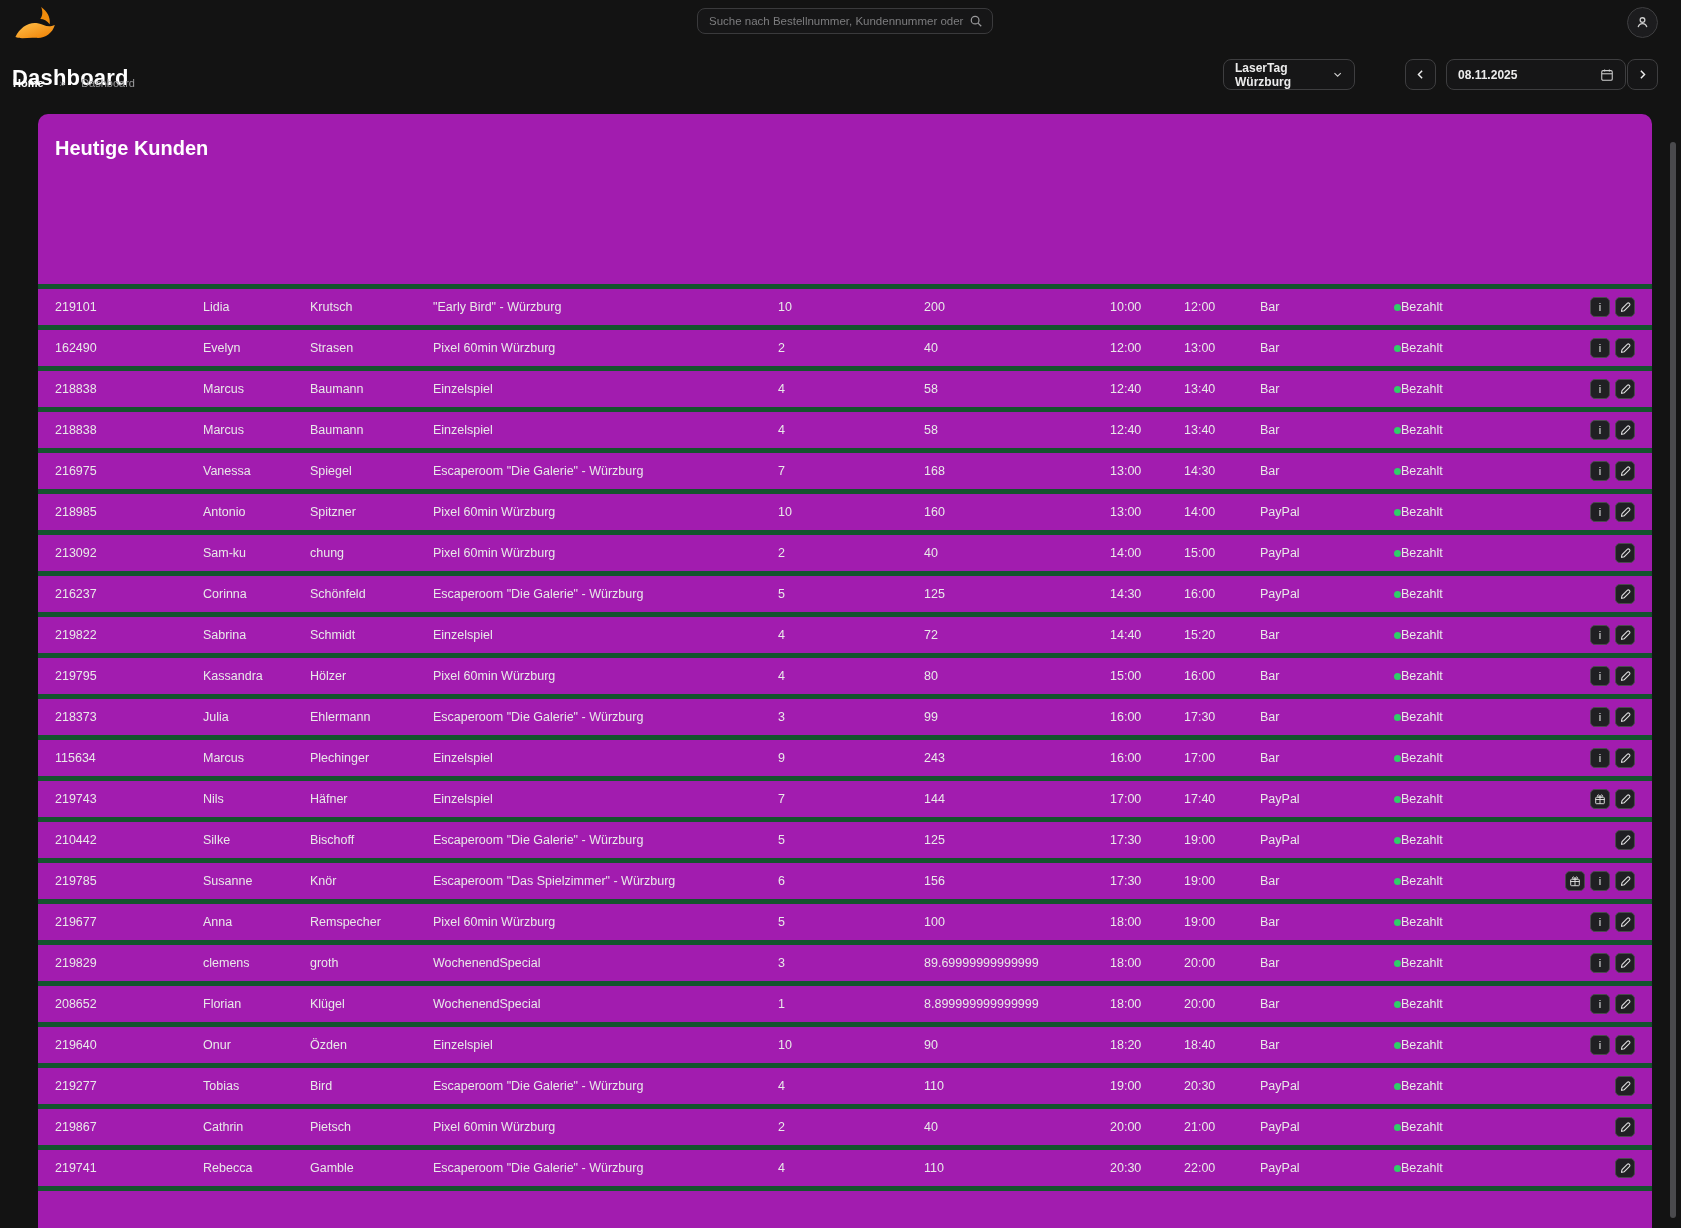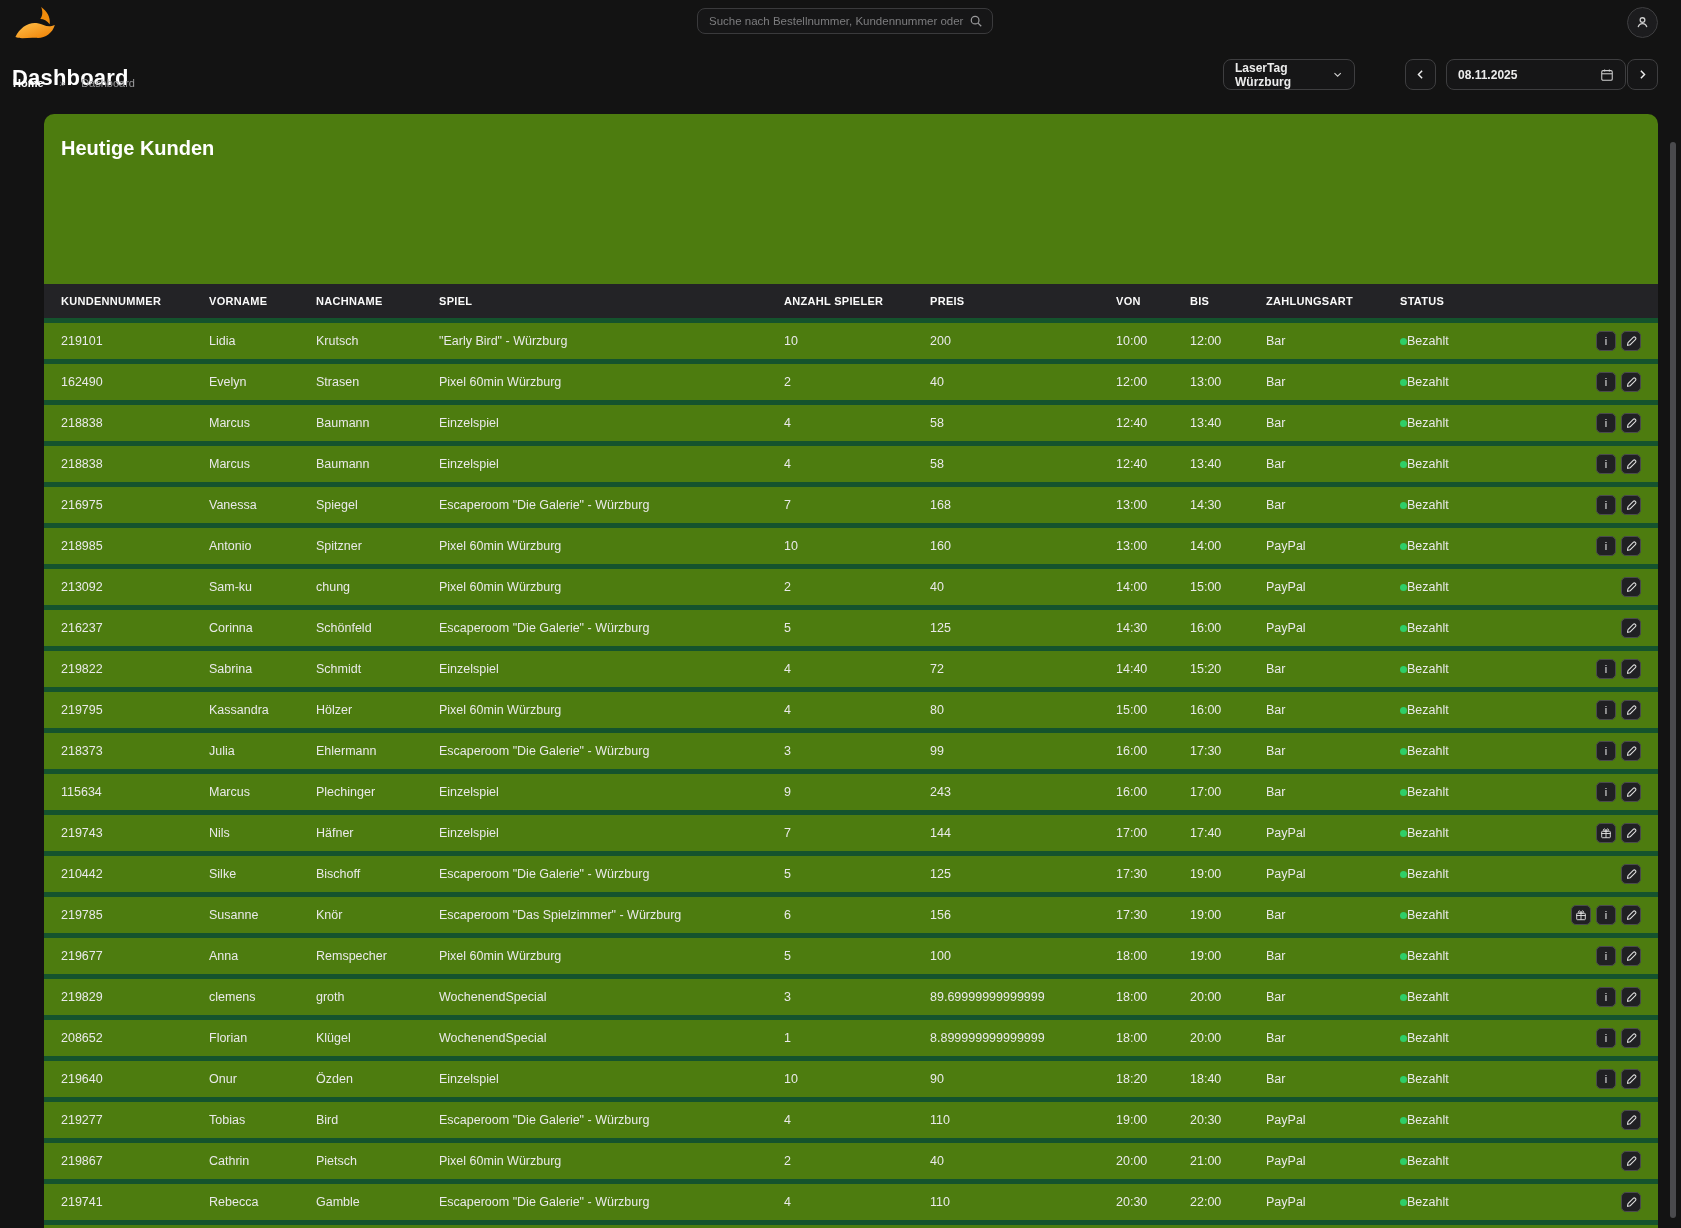--- a/index.html
+++ b/index.html
@@ -44,22 +44,22 @@
   .nav-btn {
     position:absolute; top:59px; width:31px; height:31px; border:1px solid #3e3e40;
     border-radius:8px; background:#161617; display:flex; align-items:center;
     justify-content:center; cursor:pointer; padding:0;
   }
   .prev-btn { left:1405px; }
   .next-btn { left:1627px; }
 
   
   .card {
-    position:absolute; left:44px; top:114px; width:1614px; height:1114px;
-    background:#4d7c0f; border-radius:10px 10px 0 0; overflow:hidden;
+    position:absolute; left:38px; top:114px; width:1614px; height:1114px;
+    background:#a21caf; border-radius:10px 10px 0 0; overflow:hidden;
   }
   .card h2 { position:absolute; left:17px; top:23px; margin:0; font-size:20px; font-weight:800; color:#ffffff; }
   .tablewrap { position:absolute; left:0; top:170px; width:100%; }
   .thead, .row {
     display:grid; padding:0 17px; align-items:center;
     grid-template-columns:148px 107px 123px 345px 146px 186px 74px 76px 134px 162px 1fr;
   }
   .thead { height:34px; background:#232326; }
   .th { font-size:11px; font-weight:bold; color:#fafafa; letter-spacing:.3px; }
   .row { height:41px; border-top:5px solid #14532d; font-size:12.5px; color:#e9e9e9; }
@@ -138,33 +138,20 @@
 
 <button class="nav-btn next-btn">
   <svg width="13" height="13" viewBox="0 0 16 16" fill="none" stroke="#ededed" stroke-width="1.8">
     <polyline points="6,3.5 10.5,8 6,12.5"></polyline>
   </svg>
 </button>
 
 <div class="card">
   <h2>Heutige Kunden</h2>
   <div class="tablewrap">
-    <div class="thead">
-        <div class="th">KUNDENNUMMER</div>
-        <div class="th">VORNAME</div>
-        <div class="th">NACHNAME</div>
-        <div class="th">SPIEL</div>
-        <div class="th">ANZAHL SPIELER</div>
-        <div class="th">PREIS</div>
-        <div class="th">VON</div>
-        <div class="th">BIS</div>
-        <div class="th">ZAHLUNGSART</div>
-        <div class="th">STATUS</div>
-        <div></div>
-      </div>
     <div>
         <div class="row">
           <div class="cell">219101</div>
           <div class="cell">Lidia</div>
           <div class="cell">Krutsch</div>
           <div class="cell">"Early Bird" - Würzburg</div>
           <div class="cell">10</div>
           <div class="cell">200</div>
           <div class="cell">10:00</div>
           <div class="cell">12:00</div>

